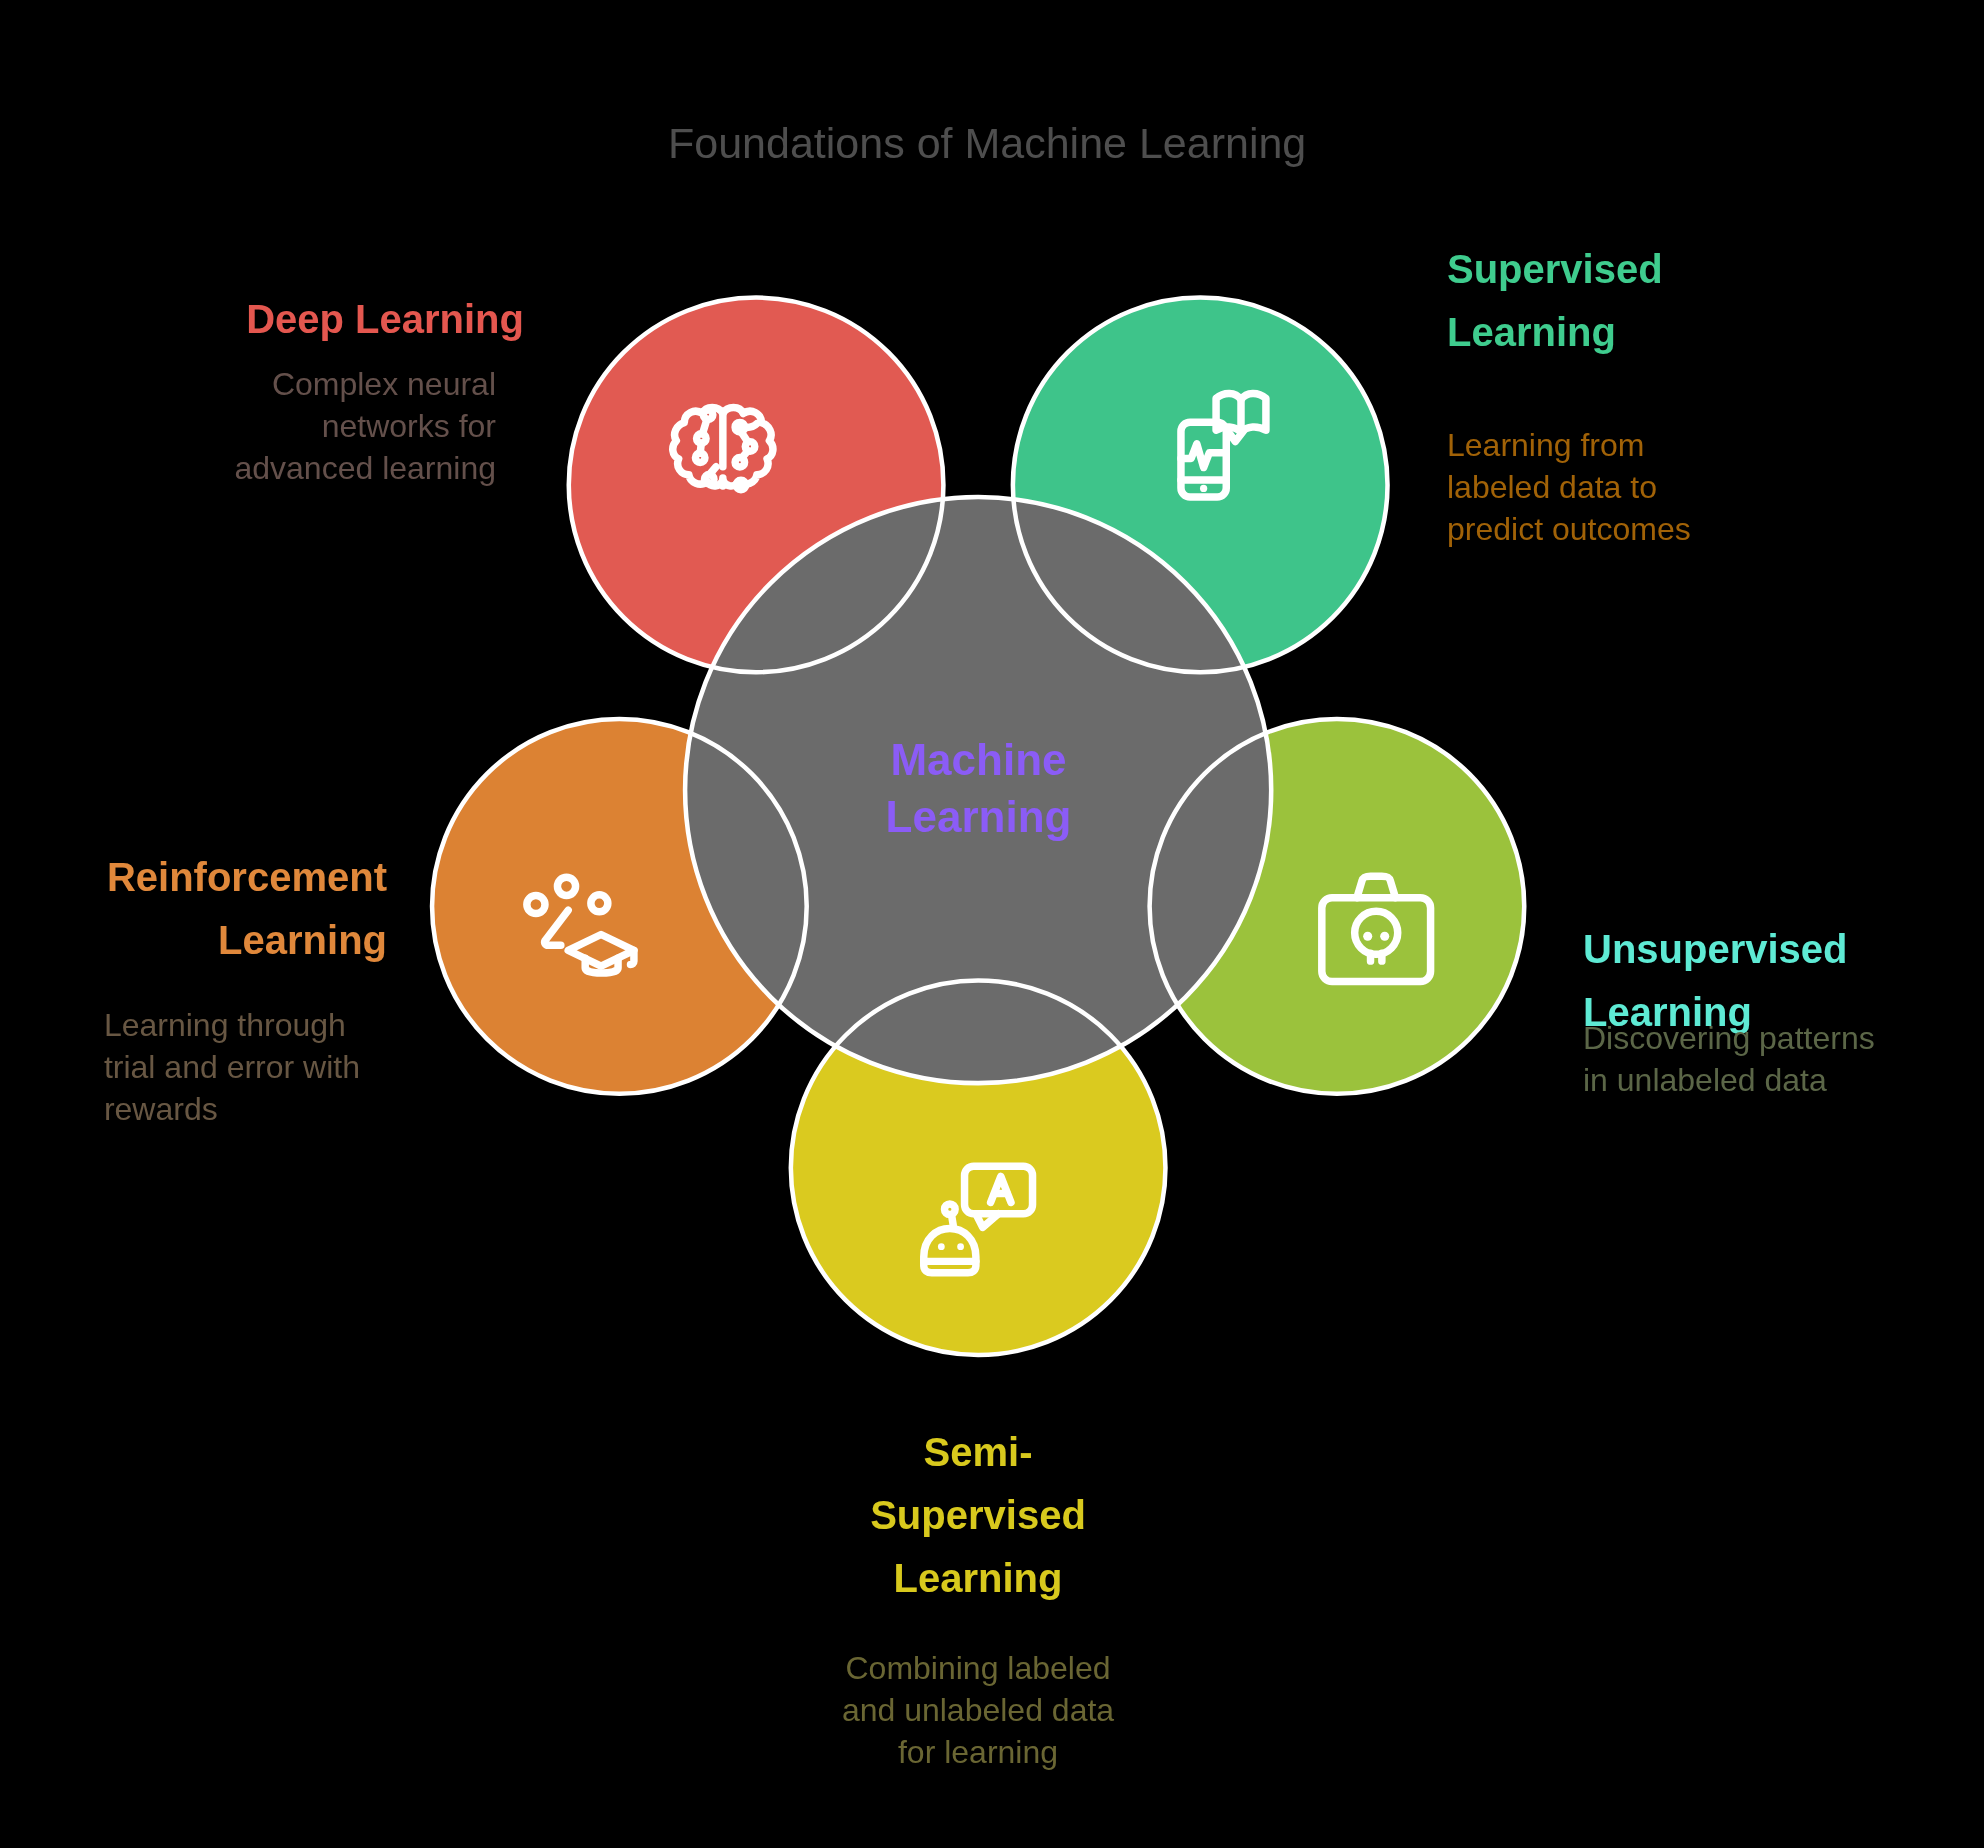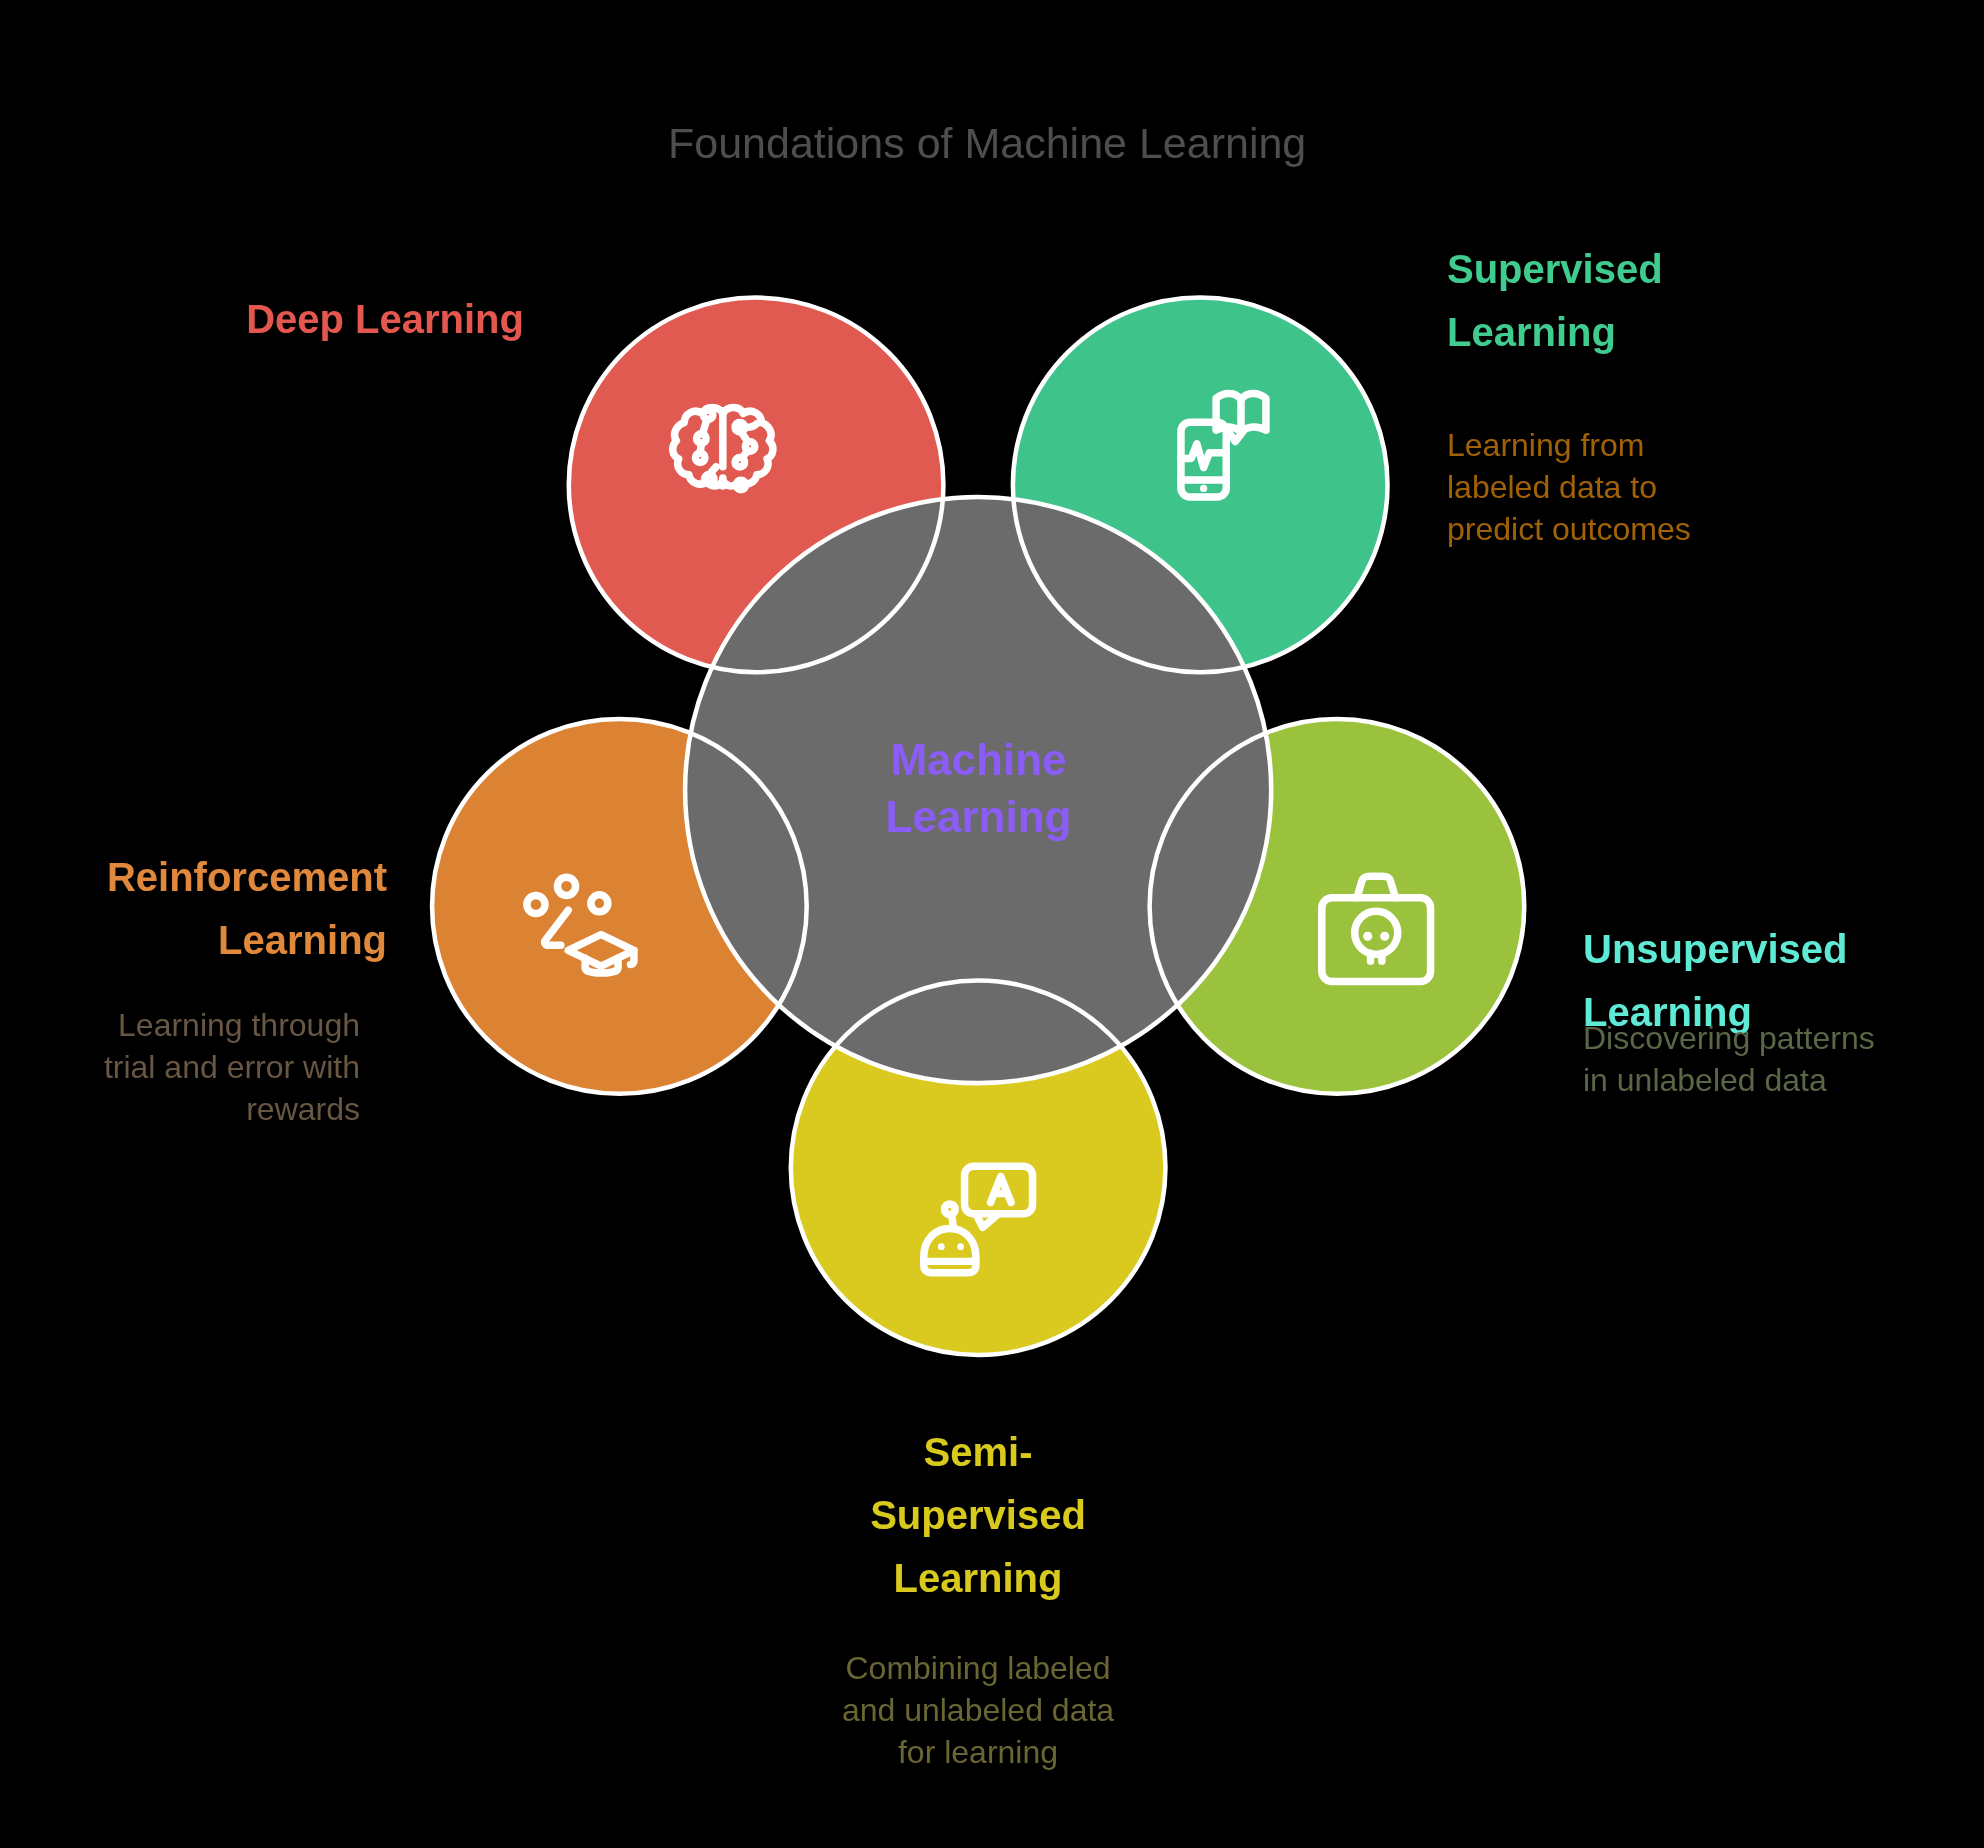--- a/index.html
+++ b/index.html
@@ -24,21 +24,21 @@
   .heading { font-size: 40px; font-weight: 700; line-height: 63px; }
   .desc    { font-size: 32px; font-weight: 400; line-height: 42px; }
 
   #deep-heading  { right: 1473px; top: 288px;  text-align: right; color: #E4574F; margin-left: 24px; }
   #deep-desc     { right: 1501px; top: 363px;  text-align: right; color: #64504B; }
 
   #sup-heading   { left: 1447px;  top: 238px;  text-align: left;  color: #3FCC8E; }
   #sup-desc      { left: 1447px;  top: 424px;  text-align: left;  color: #a16207; }
 
   #reinf-heading { right: 1610px; top: 846px; text-align: right; color: #E0883B; }
-  #reinf-desc    { right: 1637px; top: 1004px; text-align: right; color: #685743; }
+  #reinf-desc    { right: 1637px; top: 1004px; text-align: left; color: #685743; }
 
   #unsup-heading { left: 1583px;  top: 918px; text-align: left;  color: #5eead4; }
   #unsup-desc    { left: 1583px;  top: 1017px; text-align: left;  color: #5B6647; }
 
   #semi-heading  { left: 676px; width: 604px; top: 1421px; text-align: center; color: #D8C91D; }
   #semi-desc     { left: 676px; width: 604px; top: 1647px; text-align: center; color: #6A6633; }
 
   #center-label {
     left: 752px; width: 453px; top: 731px;
     text-align: center;
@@ -128,20 +128,23 @@
       <path class="icon-stroke" d="M2 90 L2 82 C2 66 13 57 25 57 C37 57 48 66 48 82 L48 90 C48 94 45 96 41 96 L9 96 C5 96 2 94 2 90 Z"></path>
       <path class="icon-stroke" d="M2 86 L48 86"></path>
       <circle class="icon-fill" cx="17.5" cy="73" r="3"></circle>
       <circle class="icon-fill" cx="34.5" cy="73" r="3"></circle>
     </g>
   </svg>
 
   <div class="txt" id="main-title">Foundations of Machine Learning</div>
 
   <div class="txt heading" id="deep-heading">Deep Learning</div>
+  <div class="txt desc" id="deep-desc">Complex neural
+networks for
+advanced learning</div>
 
   <div class="txt heading" id="sup-heading">Supervised
 Learning</div>
   <div class="txt desc" id="sup-desc">Learning from
 labeled data to
 predict outcomes</div>
 
   <div class="txt heading" id="reinf-heading">Reinforcement
 Learning</div>
   <div class="txt desc" id="reinf-desc">Learning through

